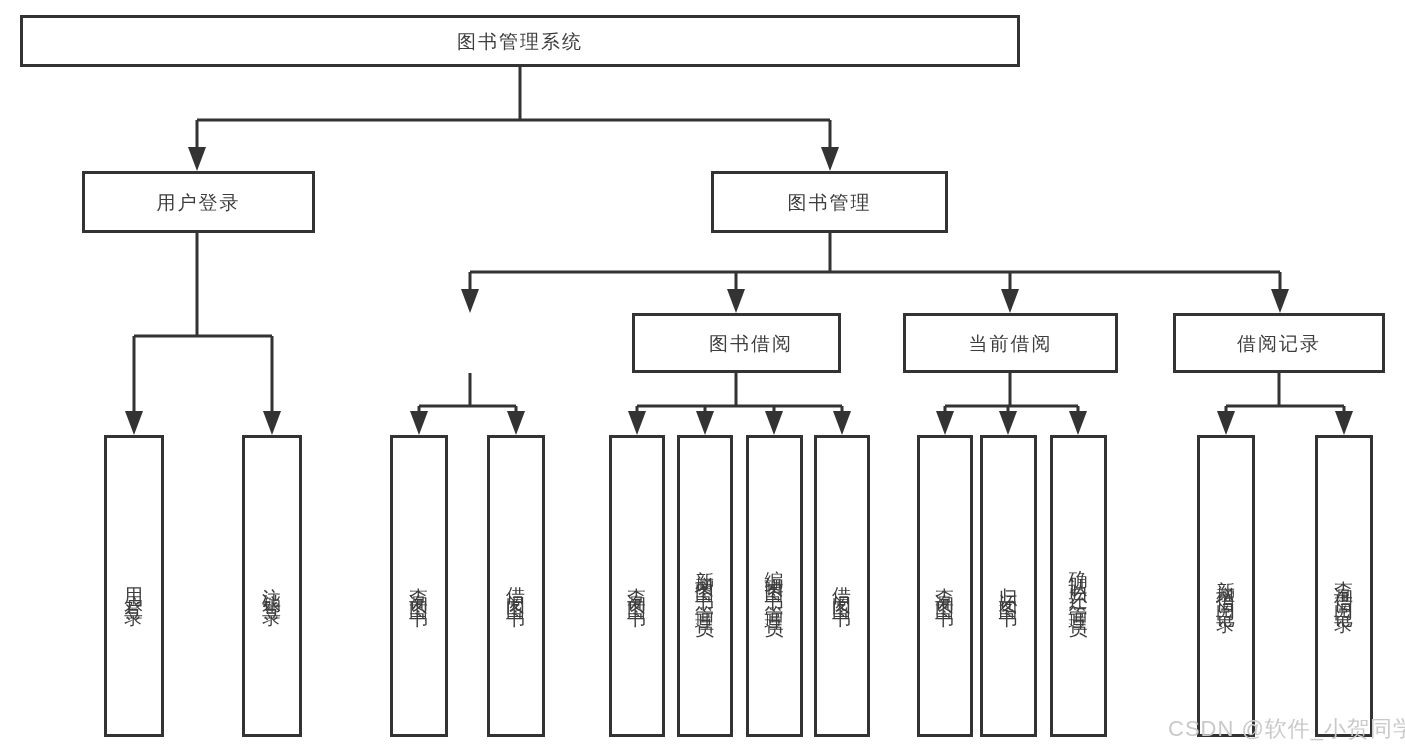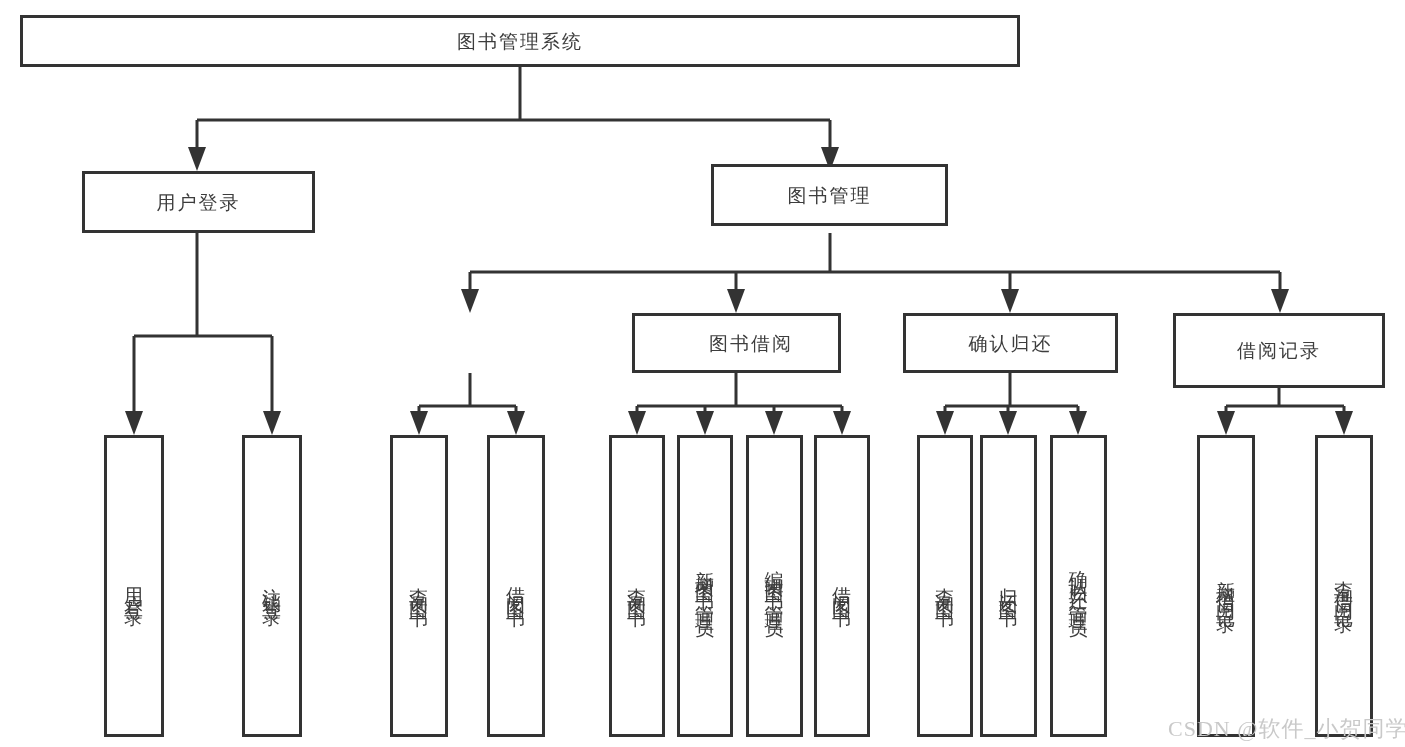--- a/index.html
+++ b/index.html
@@ -1,20 +1,20 @@
 <!DOCTYPE html>
 <html><head>
 <meta charset="utf-8">
 <style>
   html,body { margin:0; padding:0; background:#ffffff; }
   .canvas {
     position:relative;
     width:1405px; height:747px;
     background:#ffffff;
-    font-family:Liberation Serif, serif;
+    font-family:Liberation Sans, sans-serif;
     overflow:hidden;
   }
   .wires { position:absolute; left:0; top:0; z-index:1; }
   .box {
     position:absolute;
     box-sizing:border-box;
     background:#ffffff;
     border:3px solid #333333;
     color:#3d3d3d;
     display:flex;
@@ -90,25 +90,25 @@
       <polygon points="1069,411 1087,411 1078,435"></polygon>
 
       <polygon points="1217,411 1235,411 1226,435"></polygon>
       <polygon points="1335,411 1353,411 1344,435"></polygon>
     </g>
   </svg>
 
   <div class="box root" style="left:20px; top:15px; width:1000px; height:52px;">图书管理系统</div>
 
   <div class="box h" style="left:82px; top:171px; width:233px; height:62px;">用户登录</div>
-  <div class="box h" style="left:711px; top:164px; width:237px; height:62px;">图书管理</div>
+  <div class="box h" style="left:711px; top:171px; width:237px; height:62px;">图书管理</div>
 
   <div class="box h" style="left:632px; top:313px; width:209px; height:60px;padding-left:29px;">图书借阅</div>
-  <div class="box h" style="left:903px; top:313px; width:215px; height:60px;">确认归还</div>
-  <div class="box h" style="left:1173px; top:313px; width:212px; height:75px;">借阅记录</div>
+  <div class="box h" style="left:903px; top:313px; width:215px; height:60px;">当前借阅</div>
+  <div class="box h" style="left:1173px; top:313px; width:212px; height:60px;">借阅记录</div>
 
   <div class="box v" style="left:104px; top:435px; width:60px; height:302px;">用户登录</div>
   <div class="box v" style="left:242px; top:435px; width:60px; height:302px;">注销登录</div>
 
   <div class="box v" style="left:390px; top:435px; width:58px; height:302px;">查询图书</div>
   <div class="box v" style="left:487px; top:435px; width:58px; height:302px;">借阅图书</div>
 
   <div class="box v" style="left:609px; top:435px; width:56px; height:302px;">查询图书</div>
   <div class="box v" style="left:677px; top:435px; width:56px; height:302px;">新增图书（管理员）</div>
   <div class="box v" style="left:746px; top:435px; width:57px; height:302px;">编辑图书（管理员）</div>

